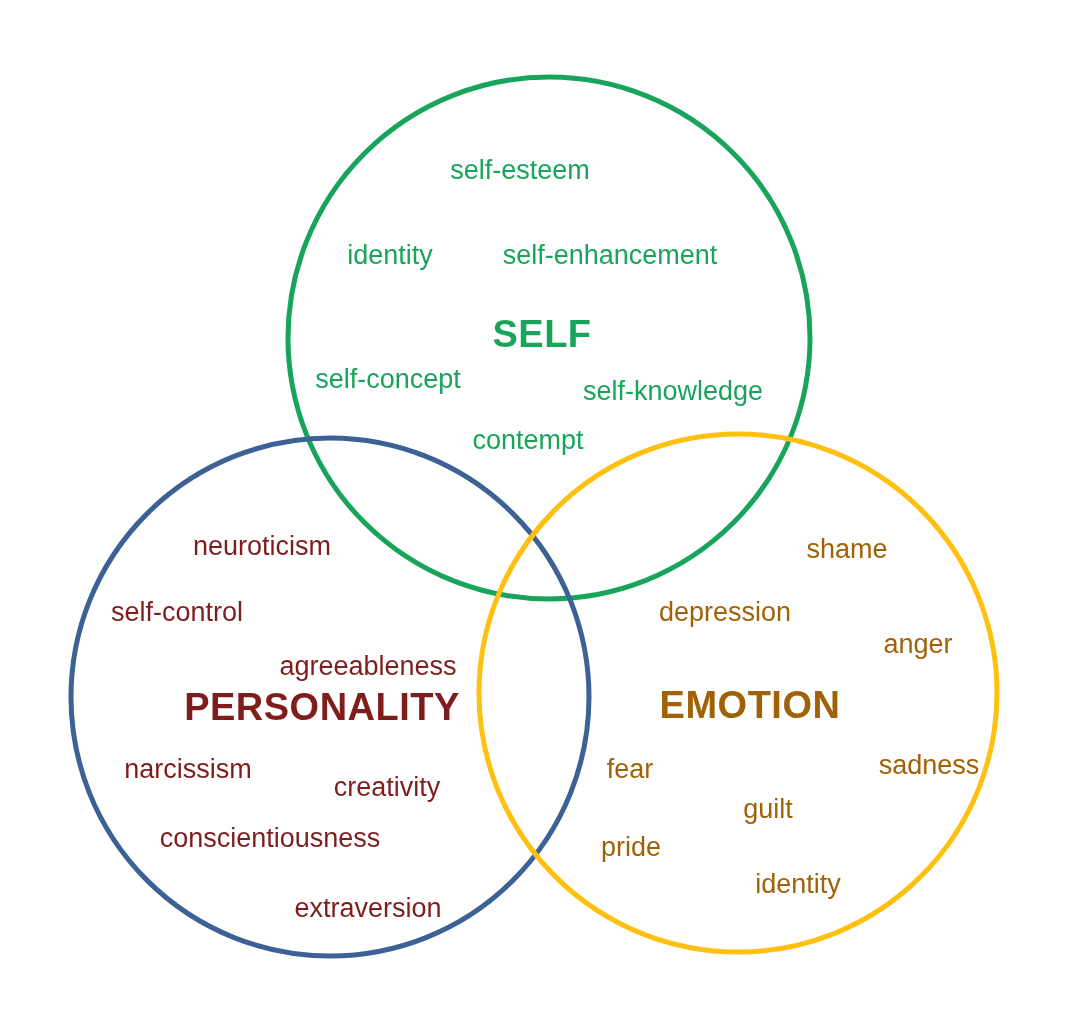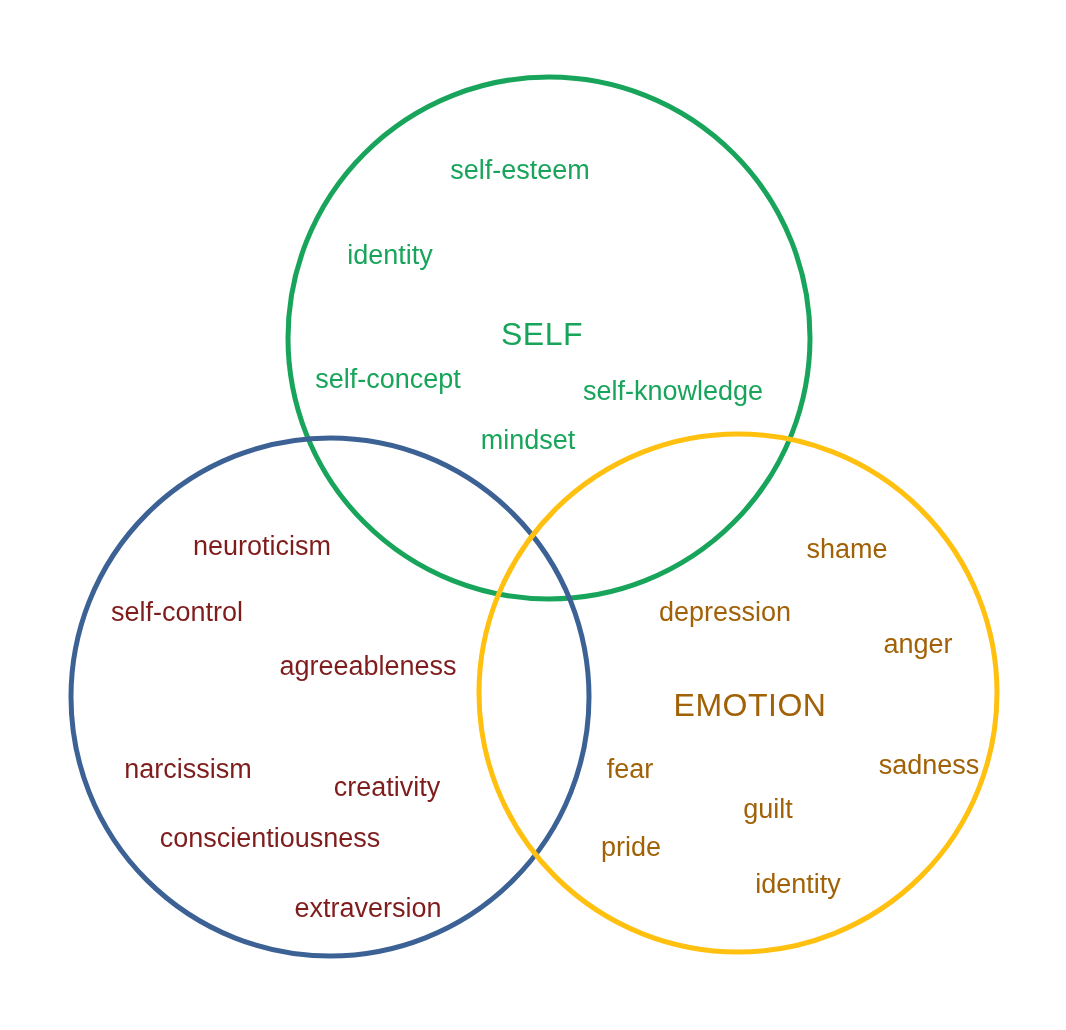--- a/index.html
+++ b/index.html
@@ -31,51 +31,53 @@
   .term {
     position: absolute;
     transform: translate(-50%, -50%);
     font-size: 27px;
     white-space: nowrap;
     line-height: 1;
   }
   .set-title {
     position: absolute;
     transform: translate(-50%, -50%);
-    font-size: 32px;
-    font-weight: normal;
+    font-size: 38px;
+    font-weight: bold;
     white-space: nowrap;
     line-height: 1;
     letter-spacing: 0.5px;
   }
 </style>
 </head>
 <body>
 
 <div id="canvas">
 
   <svg id="venn-svg" width="1066" height="1030" viewBox="0 0 1066 1030">
     <circle cx="549" cy="326" r="261" fill="none" stroke-width="5" stroke="#18A55B"></circle>
     <circle cx="330" cy="685" r="259" fill="none" stroke-width="5" stroke="#3C6295"></circle>
     <circle cx="738" cy="681" r="259" fill="none" stroke-width="5" stroke="#FFC010"></circle>
   </svg>
 
   <div class="labels-layer" style="color: rgb(24, 165, 91);">
     <div class="term" style="left:520px; top:158px;">self-esteem</div>
     <div class="term" style="left:390px; top:243px;">identity</div>
+    <div class="term" style="left:610px; top:243px;">self-enhancement</div>
     <div class="set-title" style="left:542px; top:322px;">SELF</div>
     <div class="term" style="left:388px; top:367px;">self-concept</div>
     <div class="term" style="left:673px; top:379px;">self-knowledge</div>
-    <div class="term" style="left:528px; top:428px;">mindset</div>
+    <div class="term" style="left:528px; top:428px;">contempt</div>
   </div>
 
   <div class="labels-layer" style="color: #7f1d1d;">
     <div class="term" style="left:262px; top:534px;">neuroticism</div>
     <div class="term" style="left:177px; top:600px;">self-control</div>
     <div class="term" style="left:368px; top:654px;">agreeableness</div>
+    <div class="set-title" style="left:322px; top:695px;">PERSONALITY</div>
     <div class="term" style="left:188px; top:757px;">narcissism</div>
     <div class="term" style="left:387px; top:775px;">creativity</div>
     <div class="term" style="left:270px; top:826px;">conscientiousness</div>
     <div class="term" style="left:368px; top:896px;">extraversion</div>
   </div>
 
   <div class="labels-layer" style="color: #a16207;">
     <div class="term" style="left:847px; top:537px;">shame</div>
     <div class="term" style="left:725px; top:600px;">depression</div>
     <div class="term" style="left:918px; top:632px;">anger</div>

